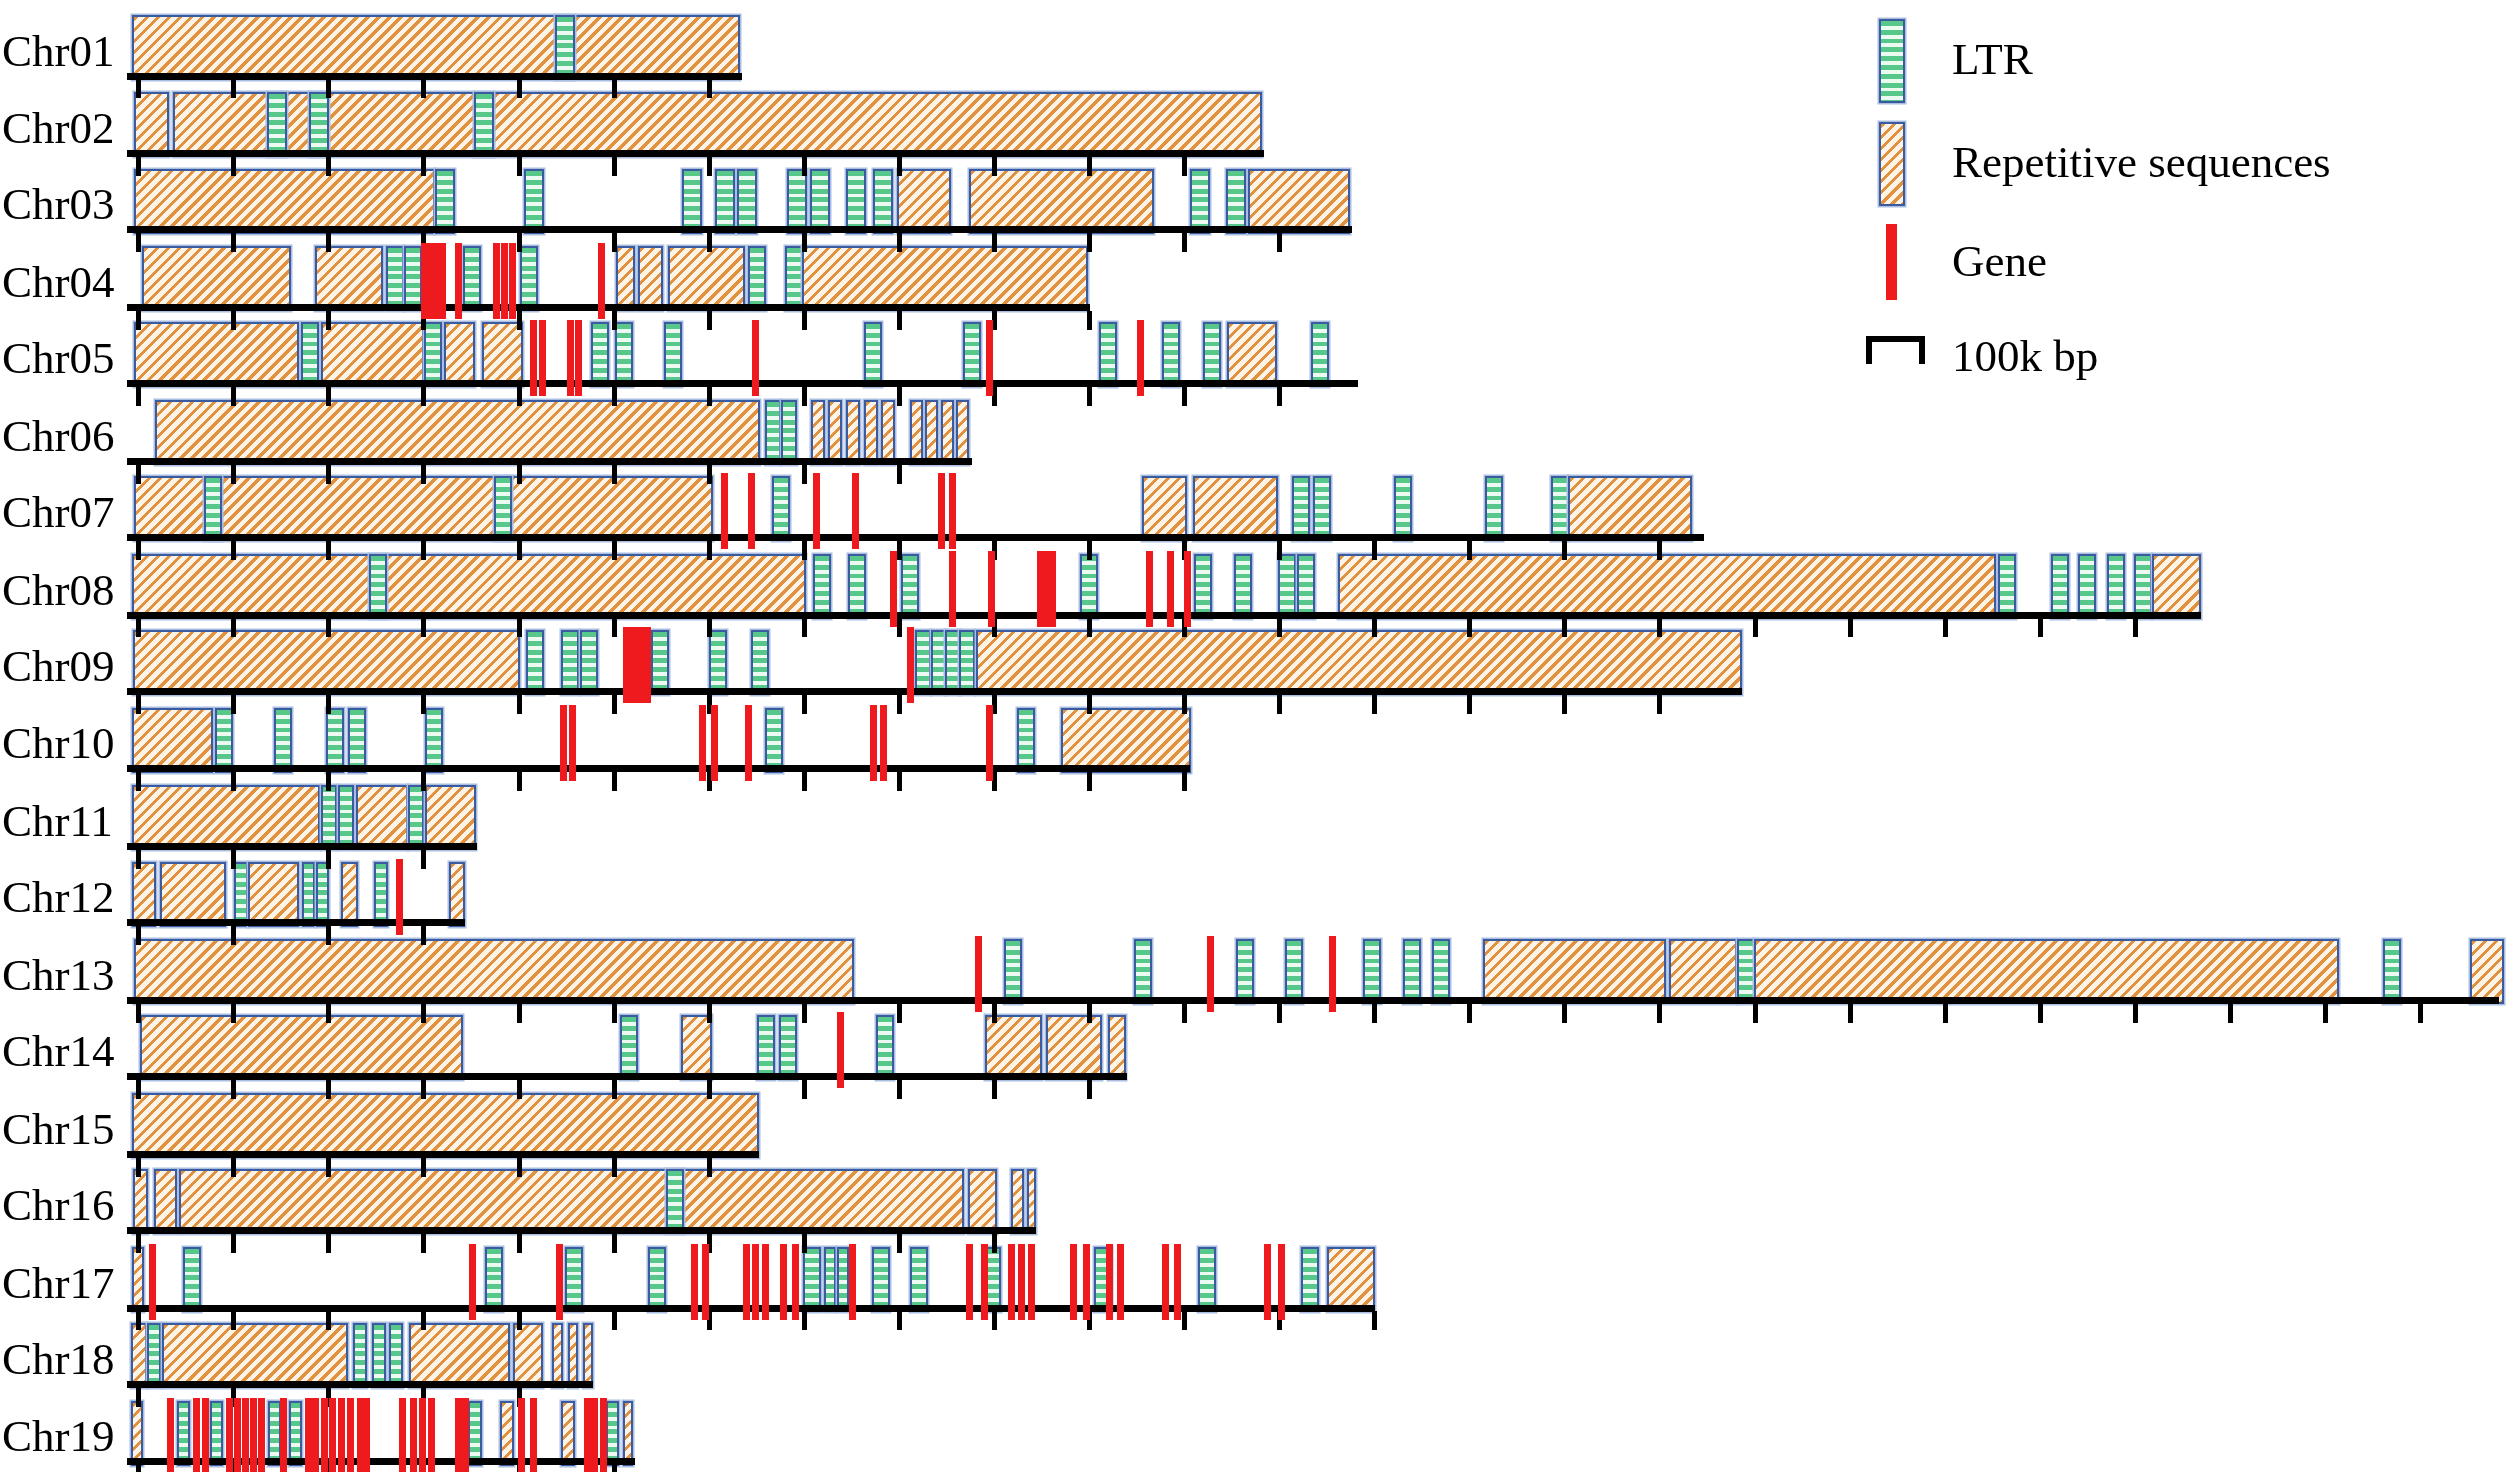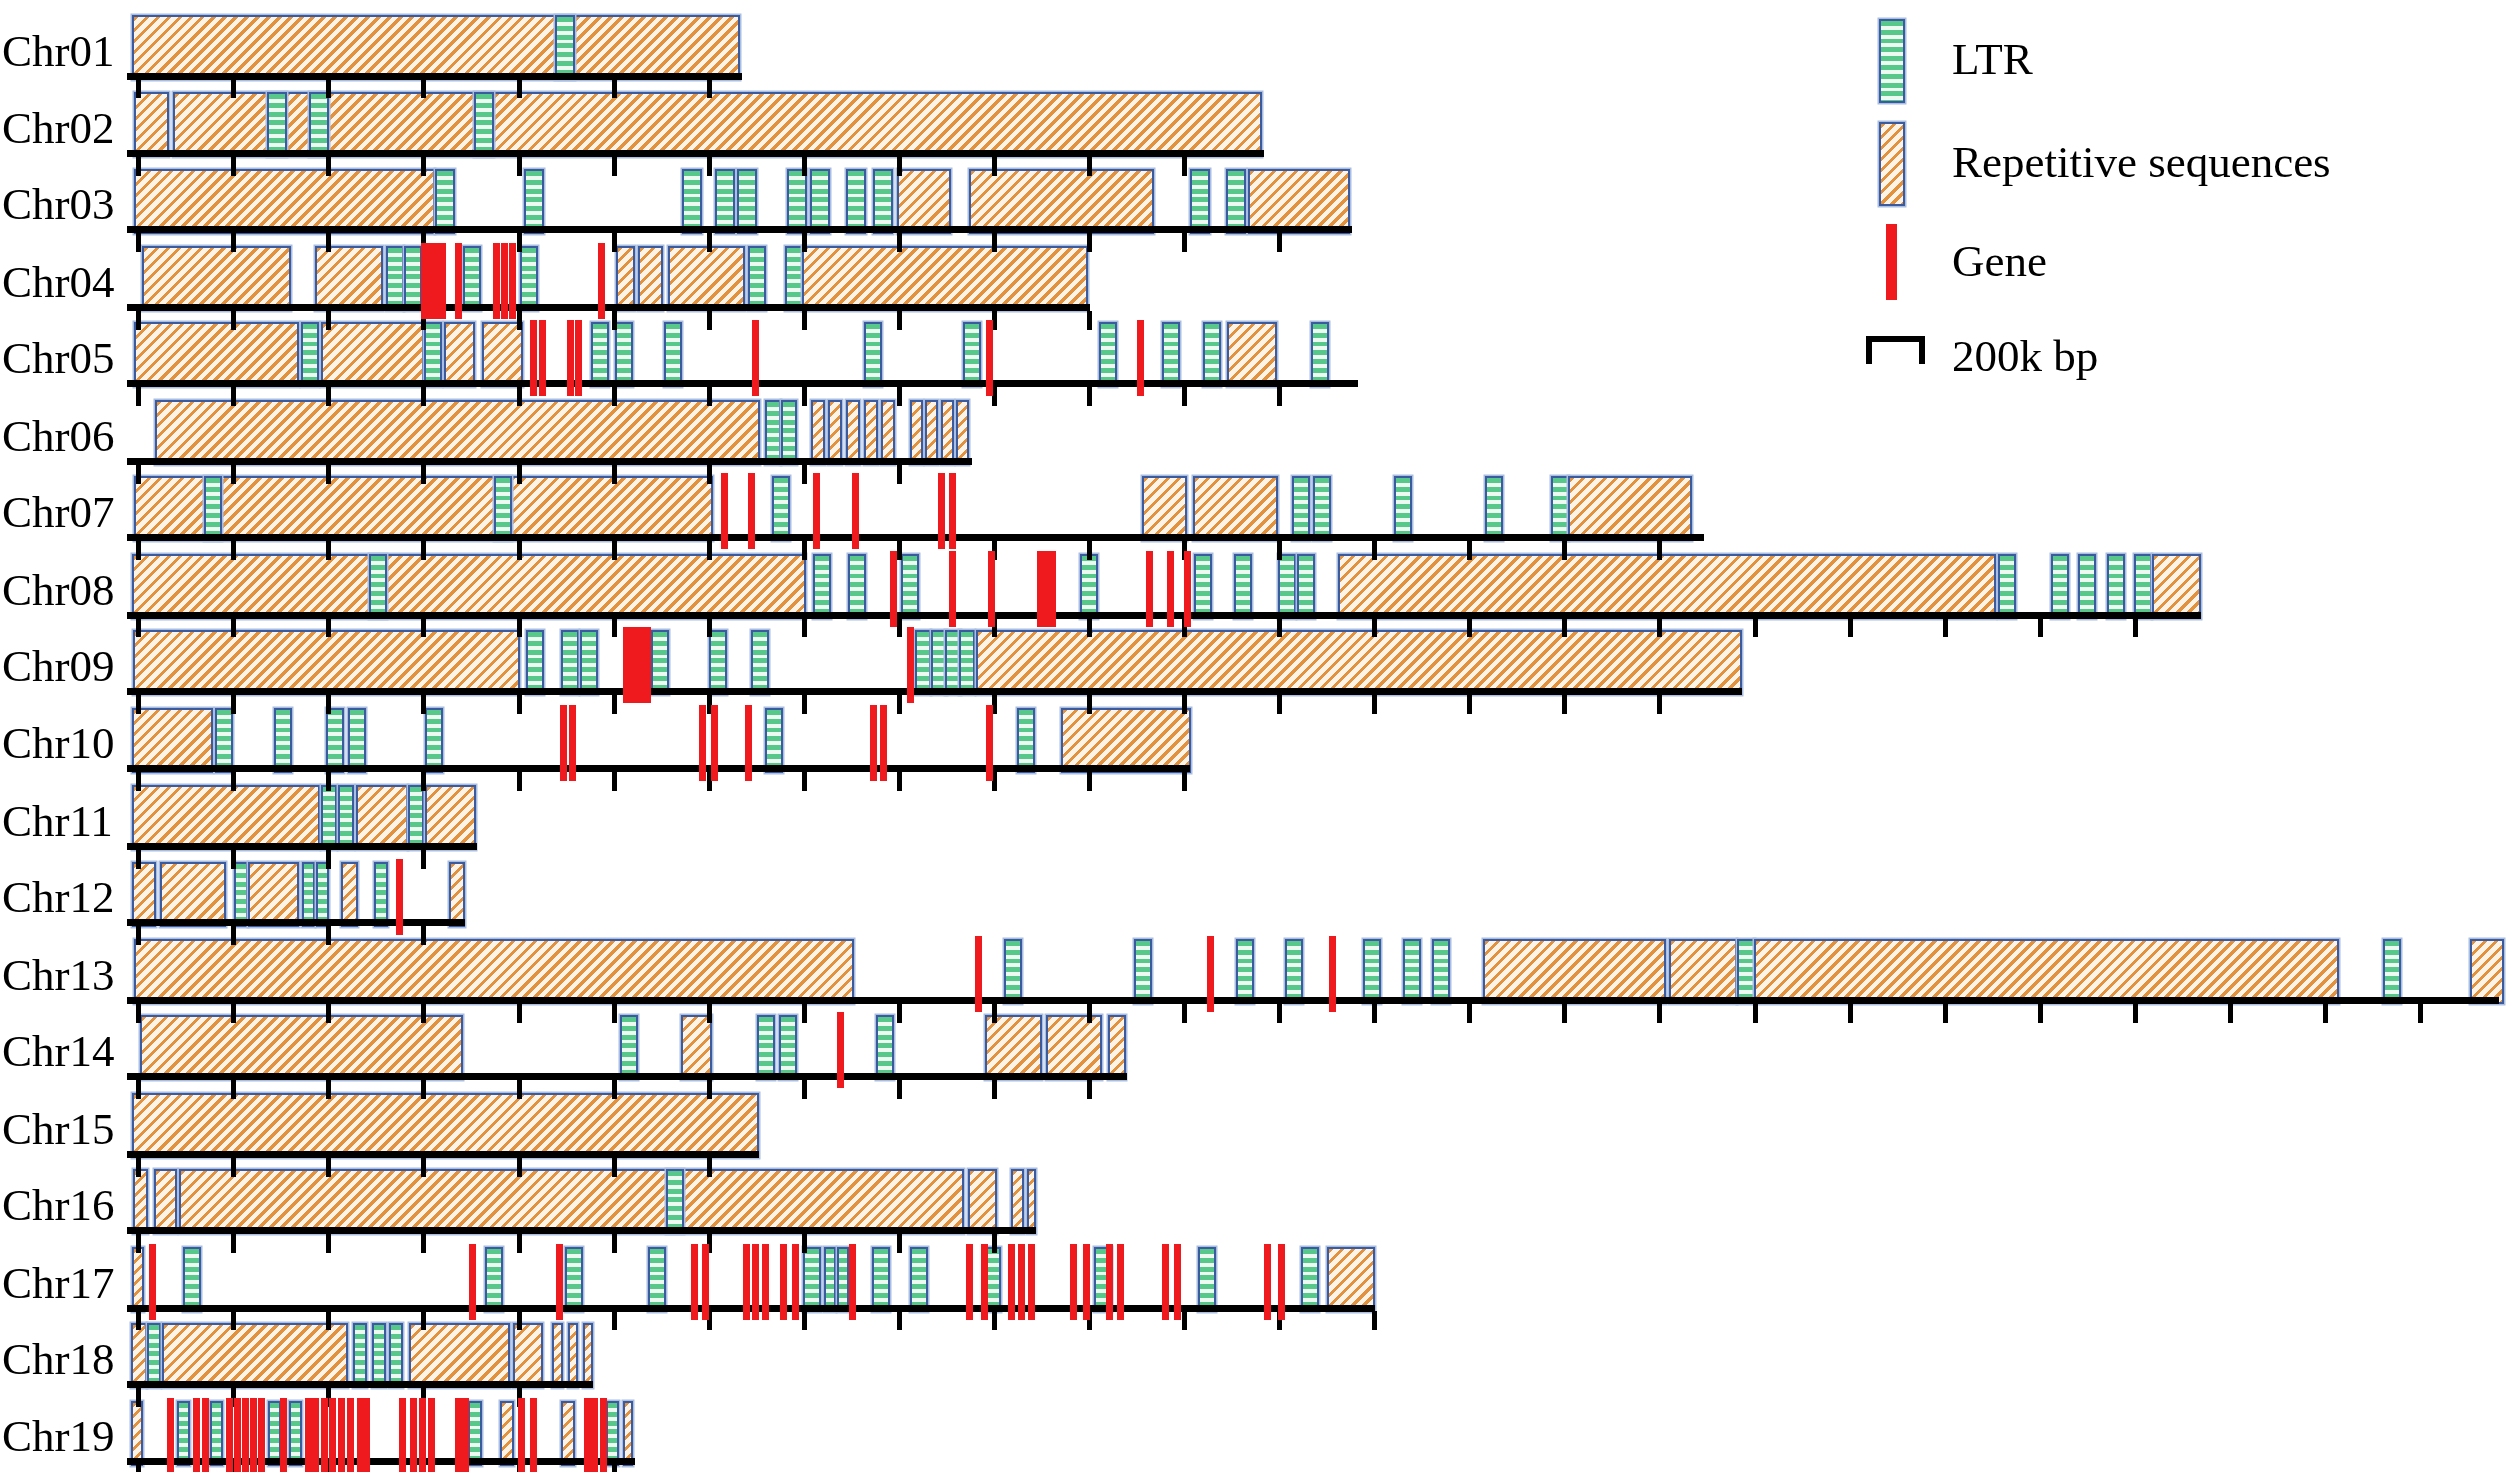--- a/index.html
+++ b/index.html
@@ -628,16 +628,16 @@
     <span class="legend-swatch-ltr" style="left:1879px;top:18.6px;"></span>
     <span class="legend-label" style="left:1952px;top:33px;">LTR</span>
 
     <span class="legend-swatch-rep" style="left:1879px;top:122px;"></span>
     <span class="legend-label" style="left:1952px;top:136px;">Repetitive sequences</span>
 
     <span class="legend-swatch-gene" style="left:1886px;top:224px;"></span>
     <span class="legend-label" style="left:1952px;top:235px;">Gene</span>
 
     <span class="legend-swatch-scale" style="left:1866px;top:336px;"></span>
-    <span class="legend-label" style="left:1952px;top:330px;">200k bp</span>
+    <span class="legend-label" style="left:1952px;top:330px;">100k bp</span>
   </div>
 </div>
 
 
 </body></html>

